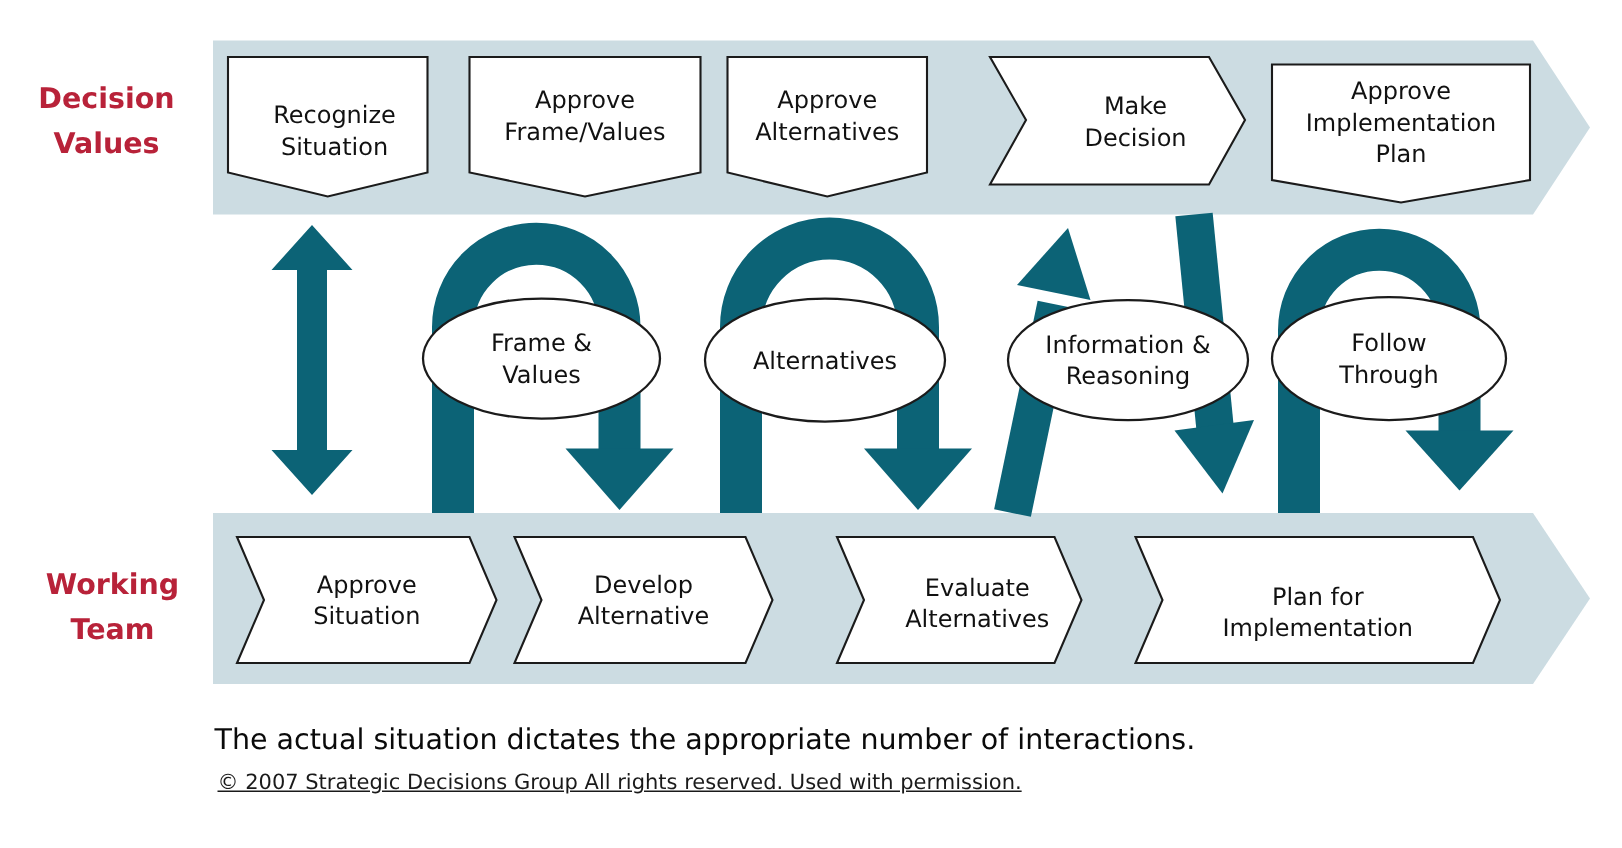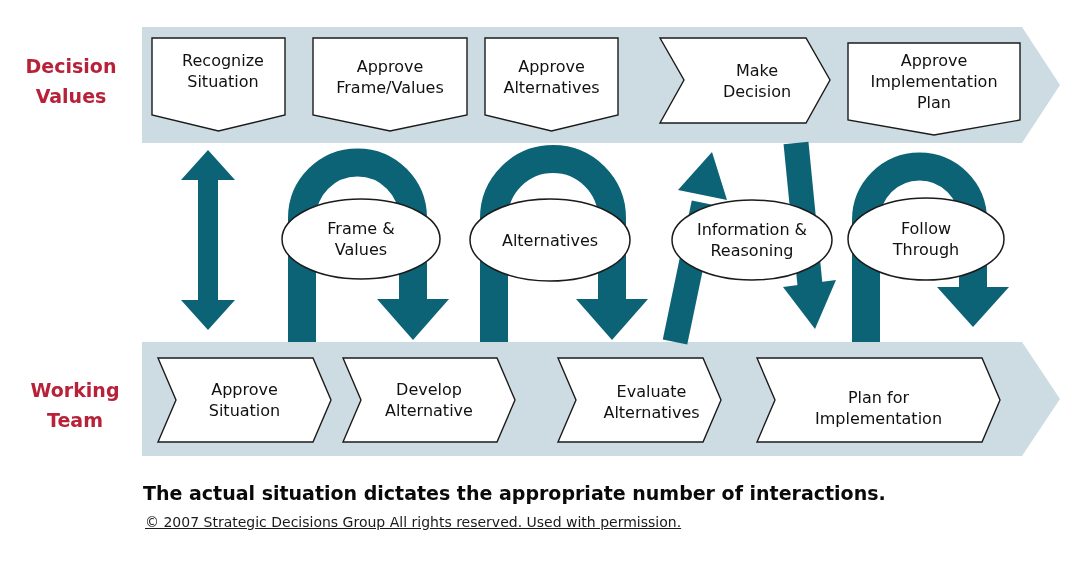--- a/index.html
+++ b/index.html
@@ -21,21 +21,21 @@
     justify-content:center; align-items:center; text-align:center;
     font-size:16px; line-height:21px;
   }
   .lane-lbl {
     font-weight:bold; font-size:19px; line-height:30px;
     color:var(--crimson,#b82239);
   }
   .line { display:block; }
   #footer-headline {
     position:absolute; left:143px; top:482px;
-    font-size:19px; font-weight:bold; white-space:nowrap; color:#0a0a0a;
+    font-size:19px; font-weight:normal; white-space:nowrap; color:#0a0a0a;
   }
   #footer-copyright {
     position:absolute; left:145px; top:514px;
     font-size:14px; white-space:nowrap; color:#1a1a1a;text-decoration:underline;
   }
 </style>
 </head>
 <body>
 
 <div id="stage">
@@ -91,21 +91,21 @@
 
   <div class="lbl lane-lbl" style="left:6px;top:48px;width:130px;height:65px">
     <span class="line">Decision</span>
     <span class="line">Values</span>
   </div>
   <div class="lbl lane-lbl" style="left:6px;top:372px;width:138px;height:65px">
     <span class="line">Working</span>
     <span class="line">Team</span>
   </div>
 
-  <div class="lbl" style="left:152px;top:32px;width:142px;height:77px">
+  <div class="lbl" style="left:152px;top:48px;width:142px;height:77px">
     <span class="line">Recognize</span>
     <span class="line">Situation</span>
   </div>
   <div class="lbl" style="left:313px;top:38px;width:154px;height:77px">
     <span class="line">Approve</span>
     <span class="line">Frame/Values</span>
   </div>
   <div class="lbl" style="left:485px;top:38px;width:133px;height:77px">
     <span class="line">Approve</span>
     <span class="line">Alternatives</span>

